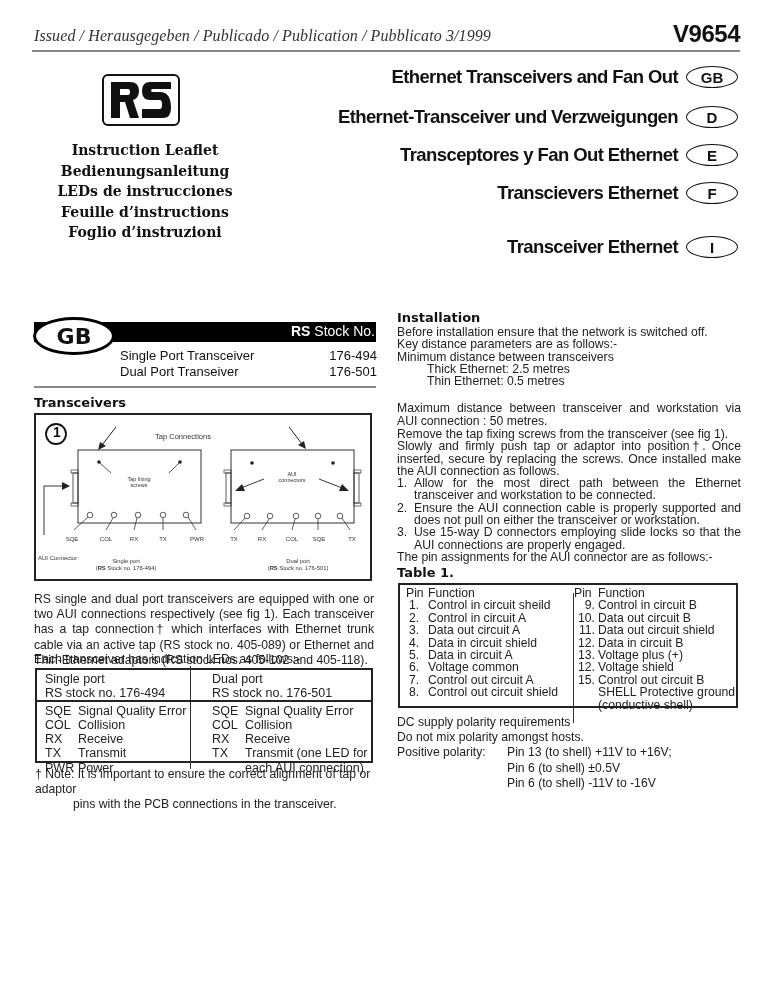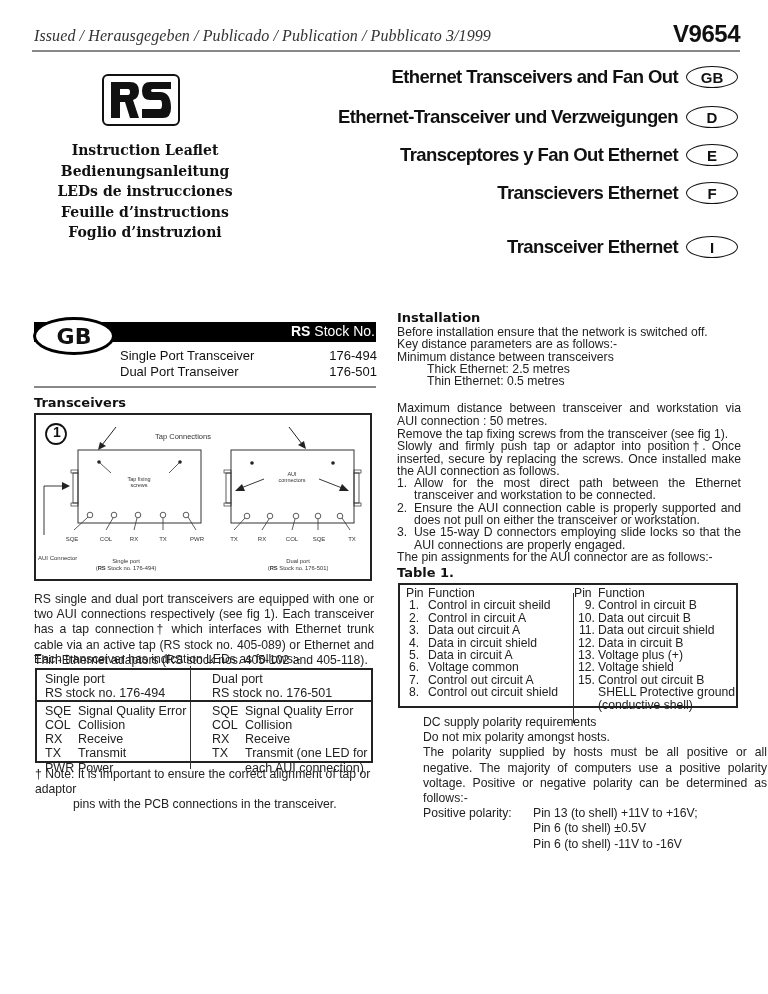--- a/index.html
+++ b/index.html
@@ -389,24 +389,23 @@
         <span style="width:24px;"></span>
         <span>SHELL Protective ground</span>
       </div>
     <div class="pin-row">
         <span style="width:24px;"></span>
         <span>(conductive shell)</span>
       </div>
   </div>
 </div>
 
-<div class="abs rcol dc" style="top:715px; width:344px;margin-left:26px;">
+<div class="abs rcol dc" style="top:715px; width:344px;">
   <div>DC supply polarity requirements</div>
   <div>Do not mix polarity amongst hosts.</div>
-  <div>The polarity supplied by hosts must be all positive or all negative.  The majority of computers use a positive polarity voltage. Positive or negative polarity can be determined as follows:-</div>
   <div class="pol-row">
     <span class="lbl">Positive polarity:</span>
       <span>Pin 13 (to shell) +11V to +16V;</span>
   </div>
   <div class="pol-row">
     <span class="lbl"></span>
       <span>Pin 6 (to shell) ±0.5V</span>
   </div>
   <div class="pol-row">
     <span class="lbl"></span>

